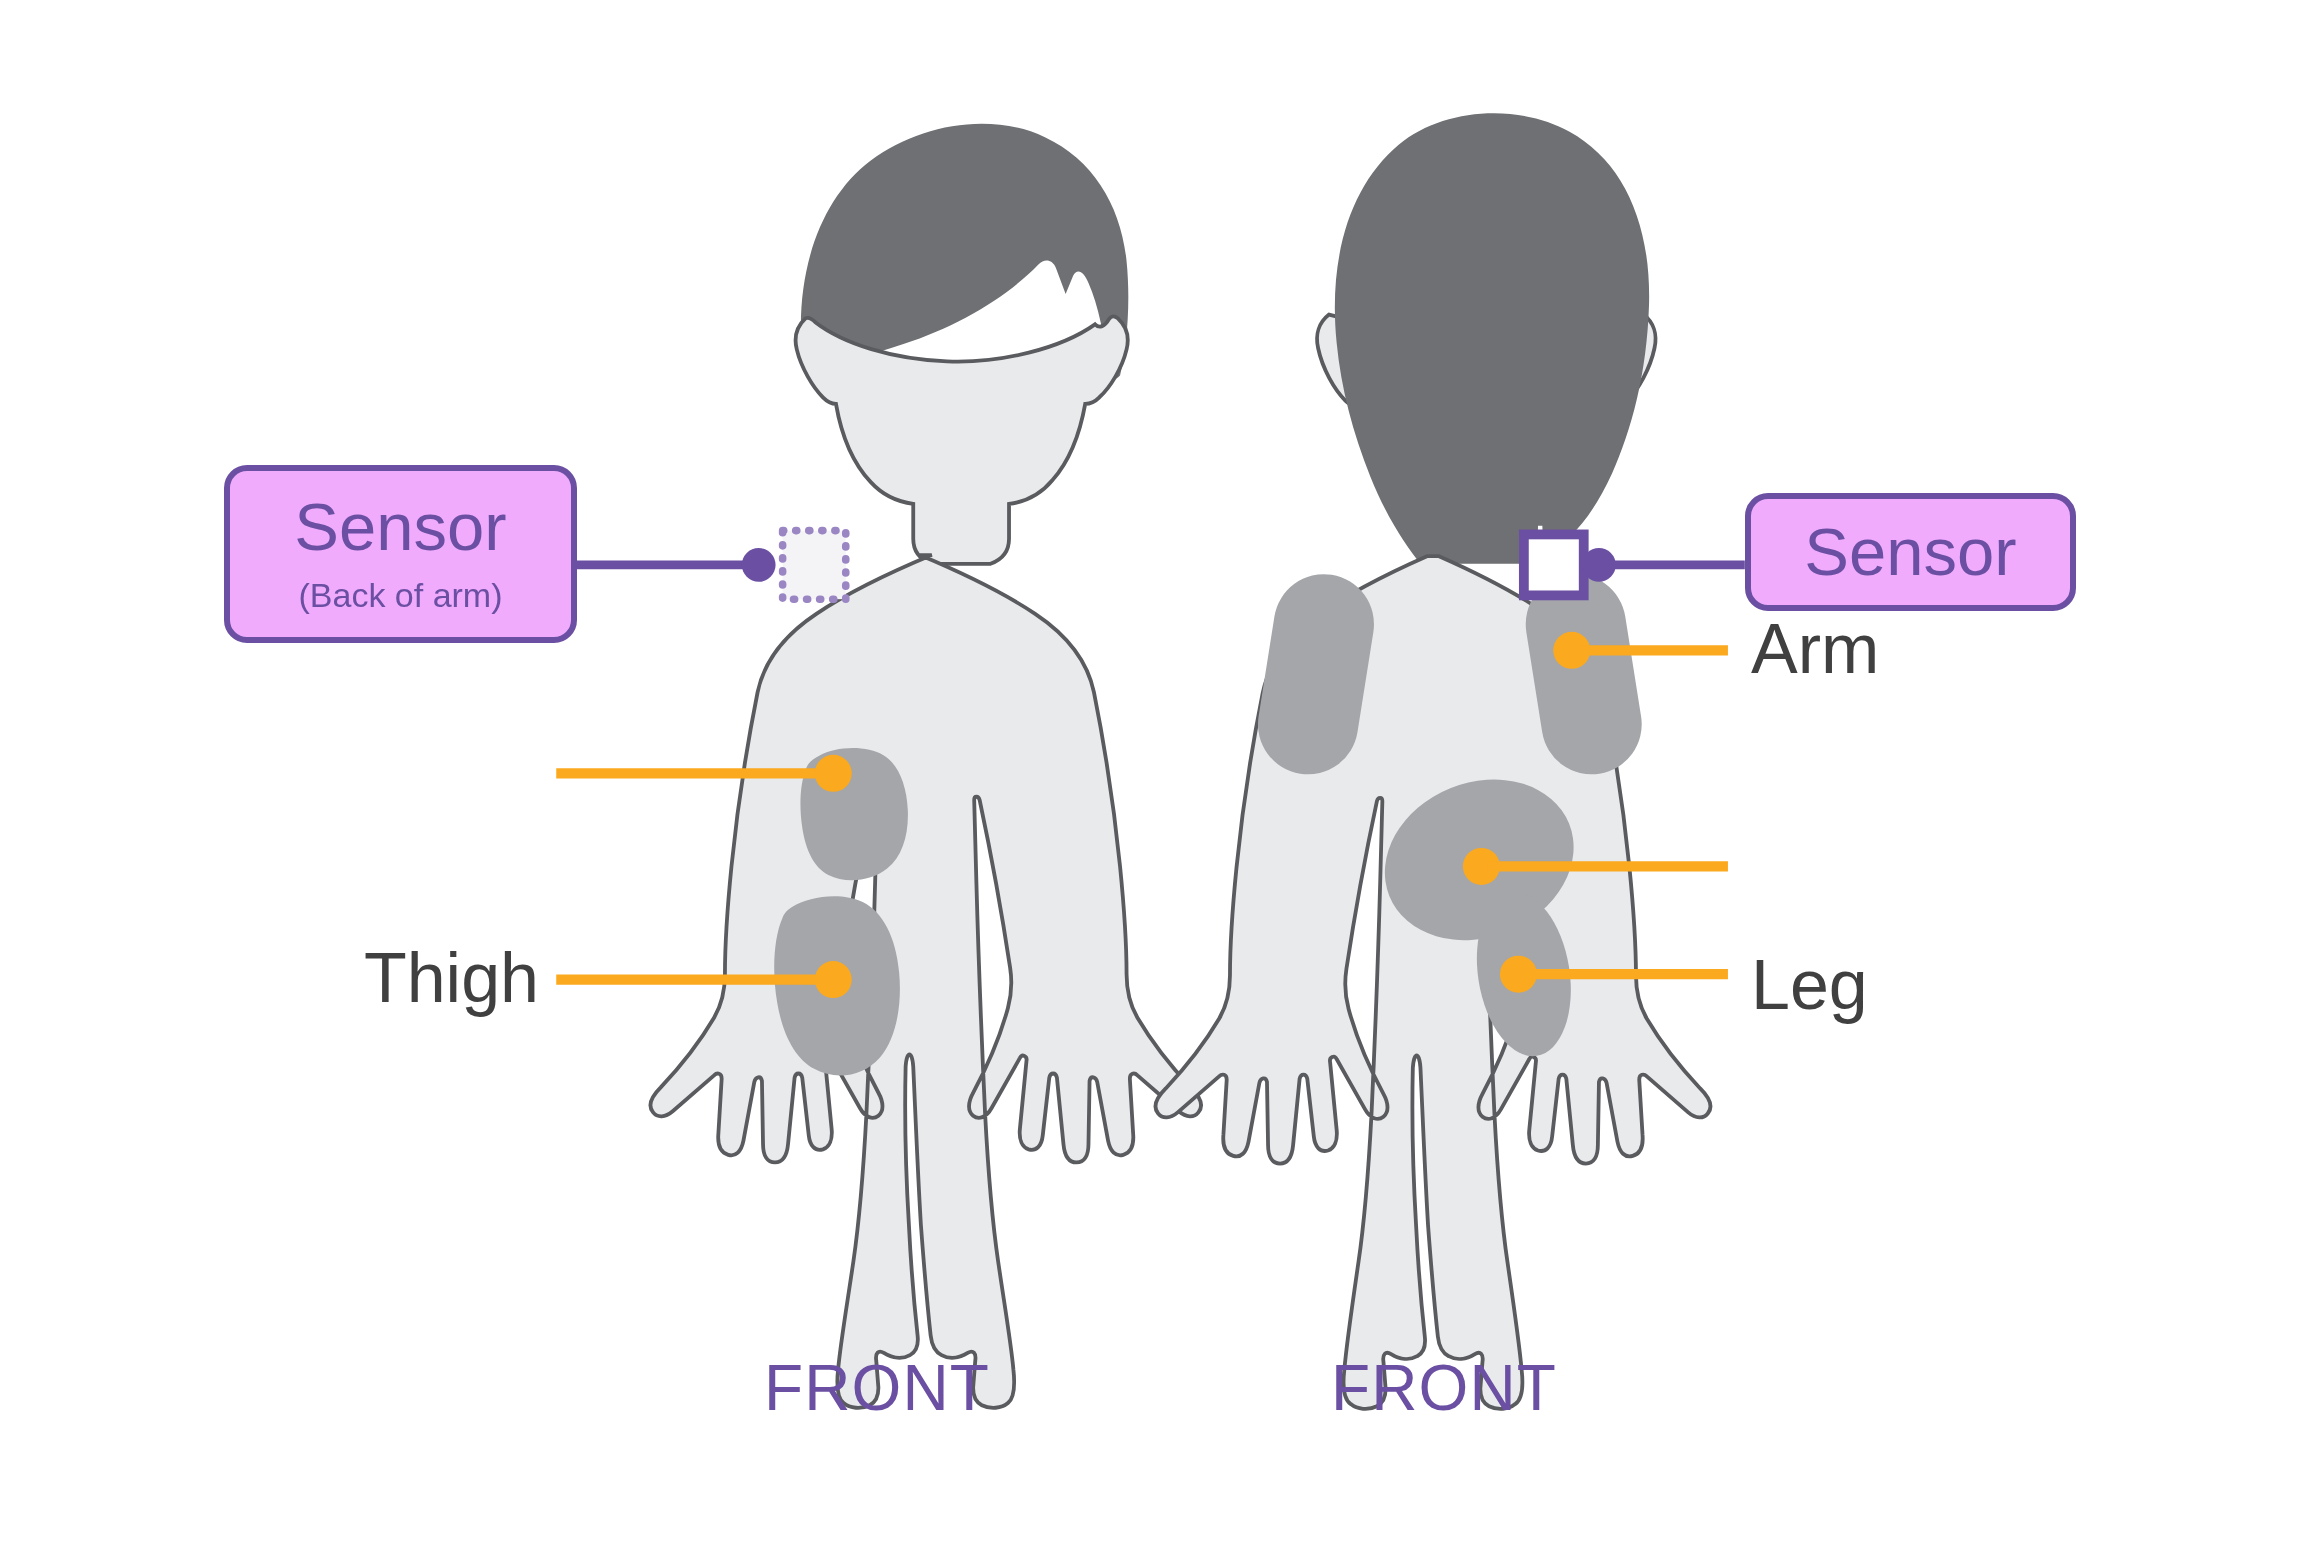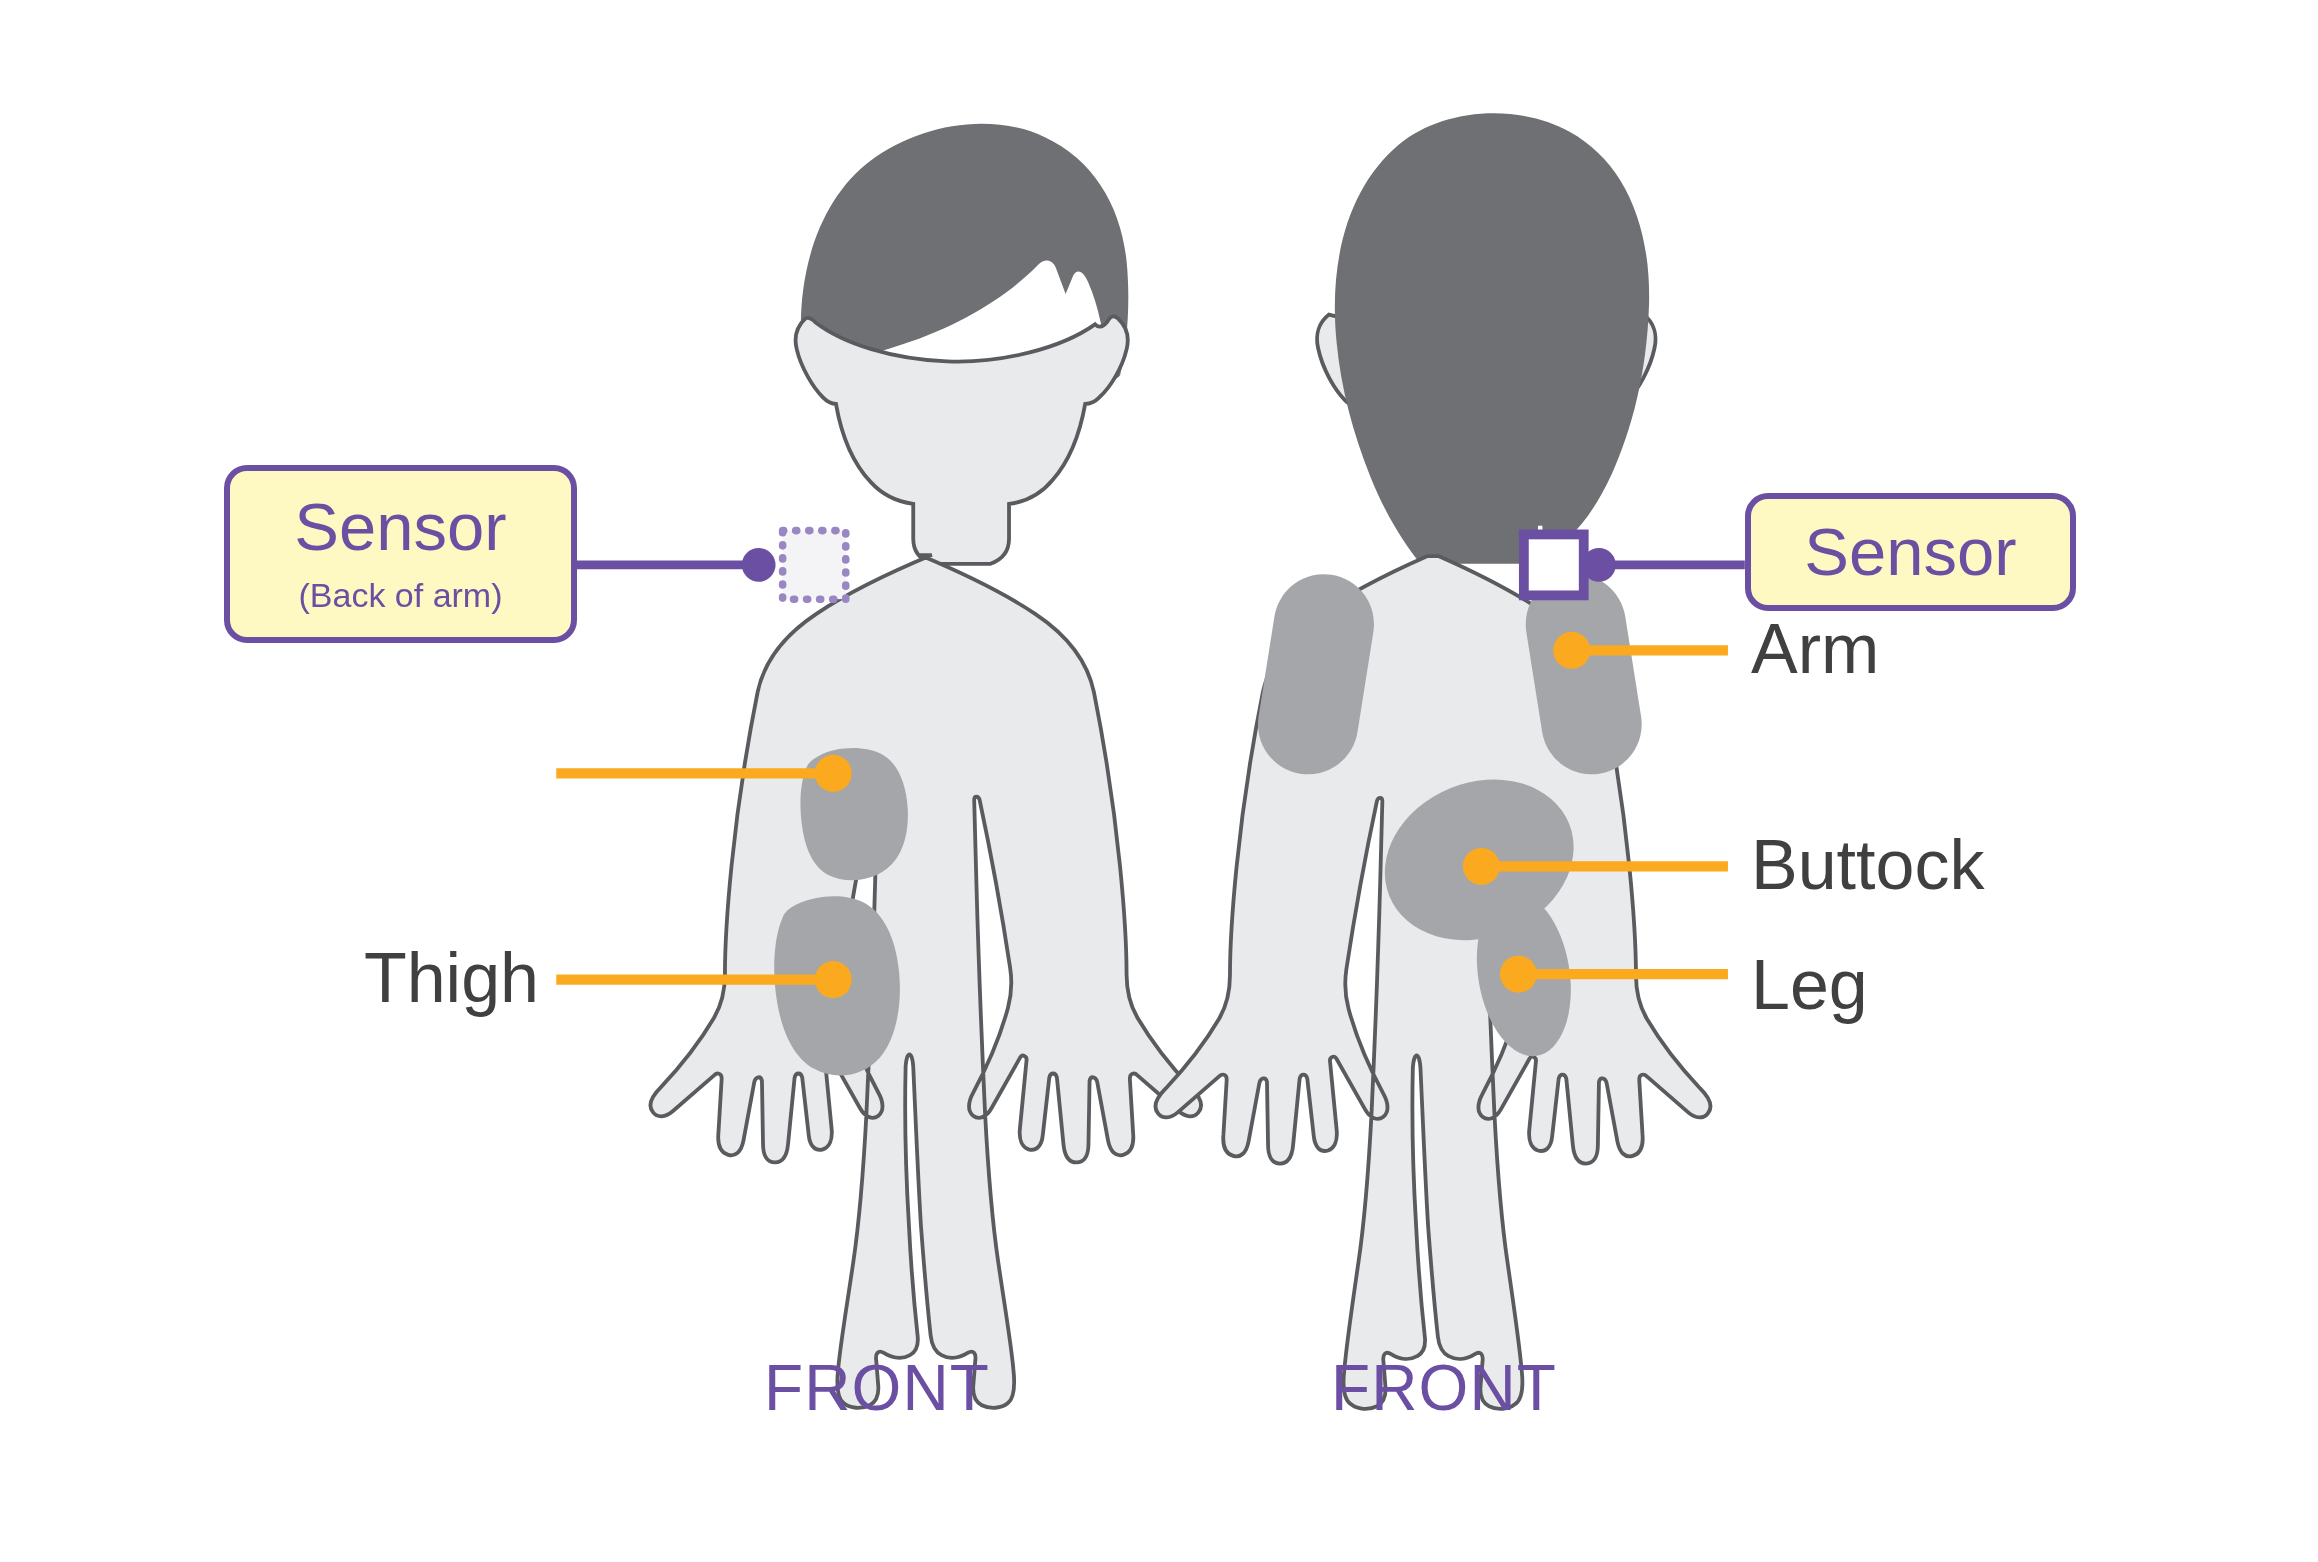--- a/index.html
+++ b/index.html
@@ -30,21 +30,21 @@
     letter-spacing:1.1px;
     white-space:nowrap;
     font-weight:400;
   }
 
   .sensorbox{
     position:absolute;
     box-sizing:border-box;
     border:6px solid #6b4fa3;
     border-radius:23px;
-    background:#fef9c3;
+    background:#f0abfc;
     display:flex;
     flex-direction:column;
     align-items:center;
     justify-content:center;
     color:#6b4fa3;
   }
   .sensorbox .s-title{font-size:67px;line-height:1.02;white-space:nowrap;}
   .sensorbox .s-sub{font-size:34px;line-height:1.1;white-space:nowrap;margin-top:16px;}
 </style>
 </head>
@@ -366,21 +366,20 @@
 
   <div class="sensorbox" style="left:1745px;top:493px;width:331px;height:118px;">
     <span class="s-title">Sensor</span>
   </div>
 
 
   <div class="lbl left" style="left:0px;top:943px;width:539px;">Thigh</div>
 
   <div class="lbl right" style="left:1751px;top:614px;">Arm</div>
 
-  <div class="lbl right" style="left:1751px;top:830px;">Buttock</div>
 
   <div class="lbl right" style="left:1751px;top:938px;margin-top:12px;">Leg</div>
 
   <div class="viewlabel" style="left:764px;top:1351px;">FRONT</div>
 
   <div class="viewlabel" style="left:1331px;top:1351px;">FRONT</div>
 
 </div>
 
 

